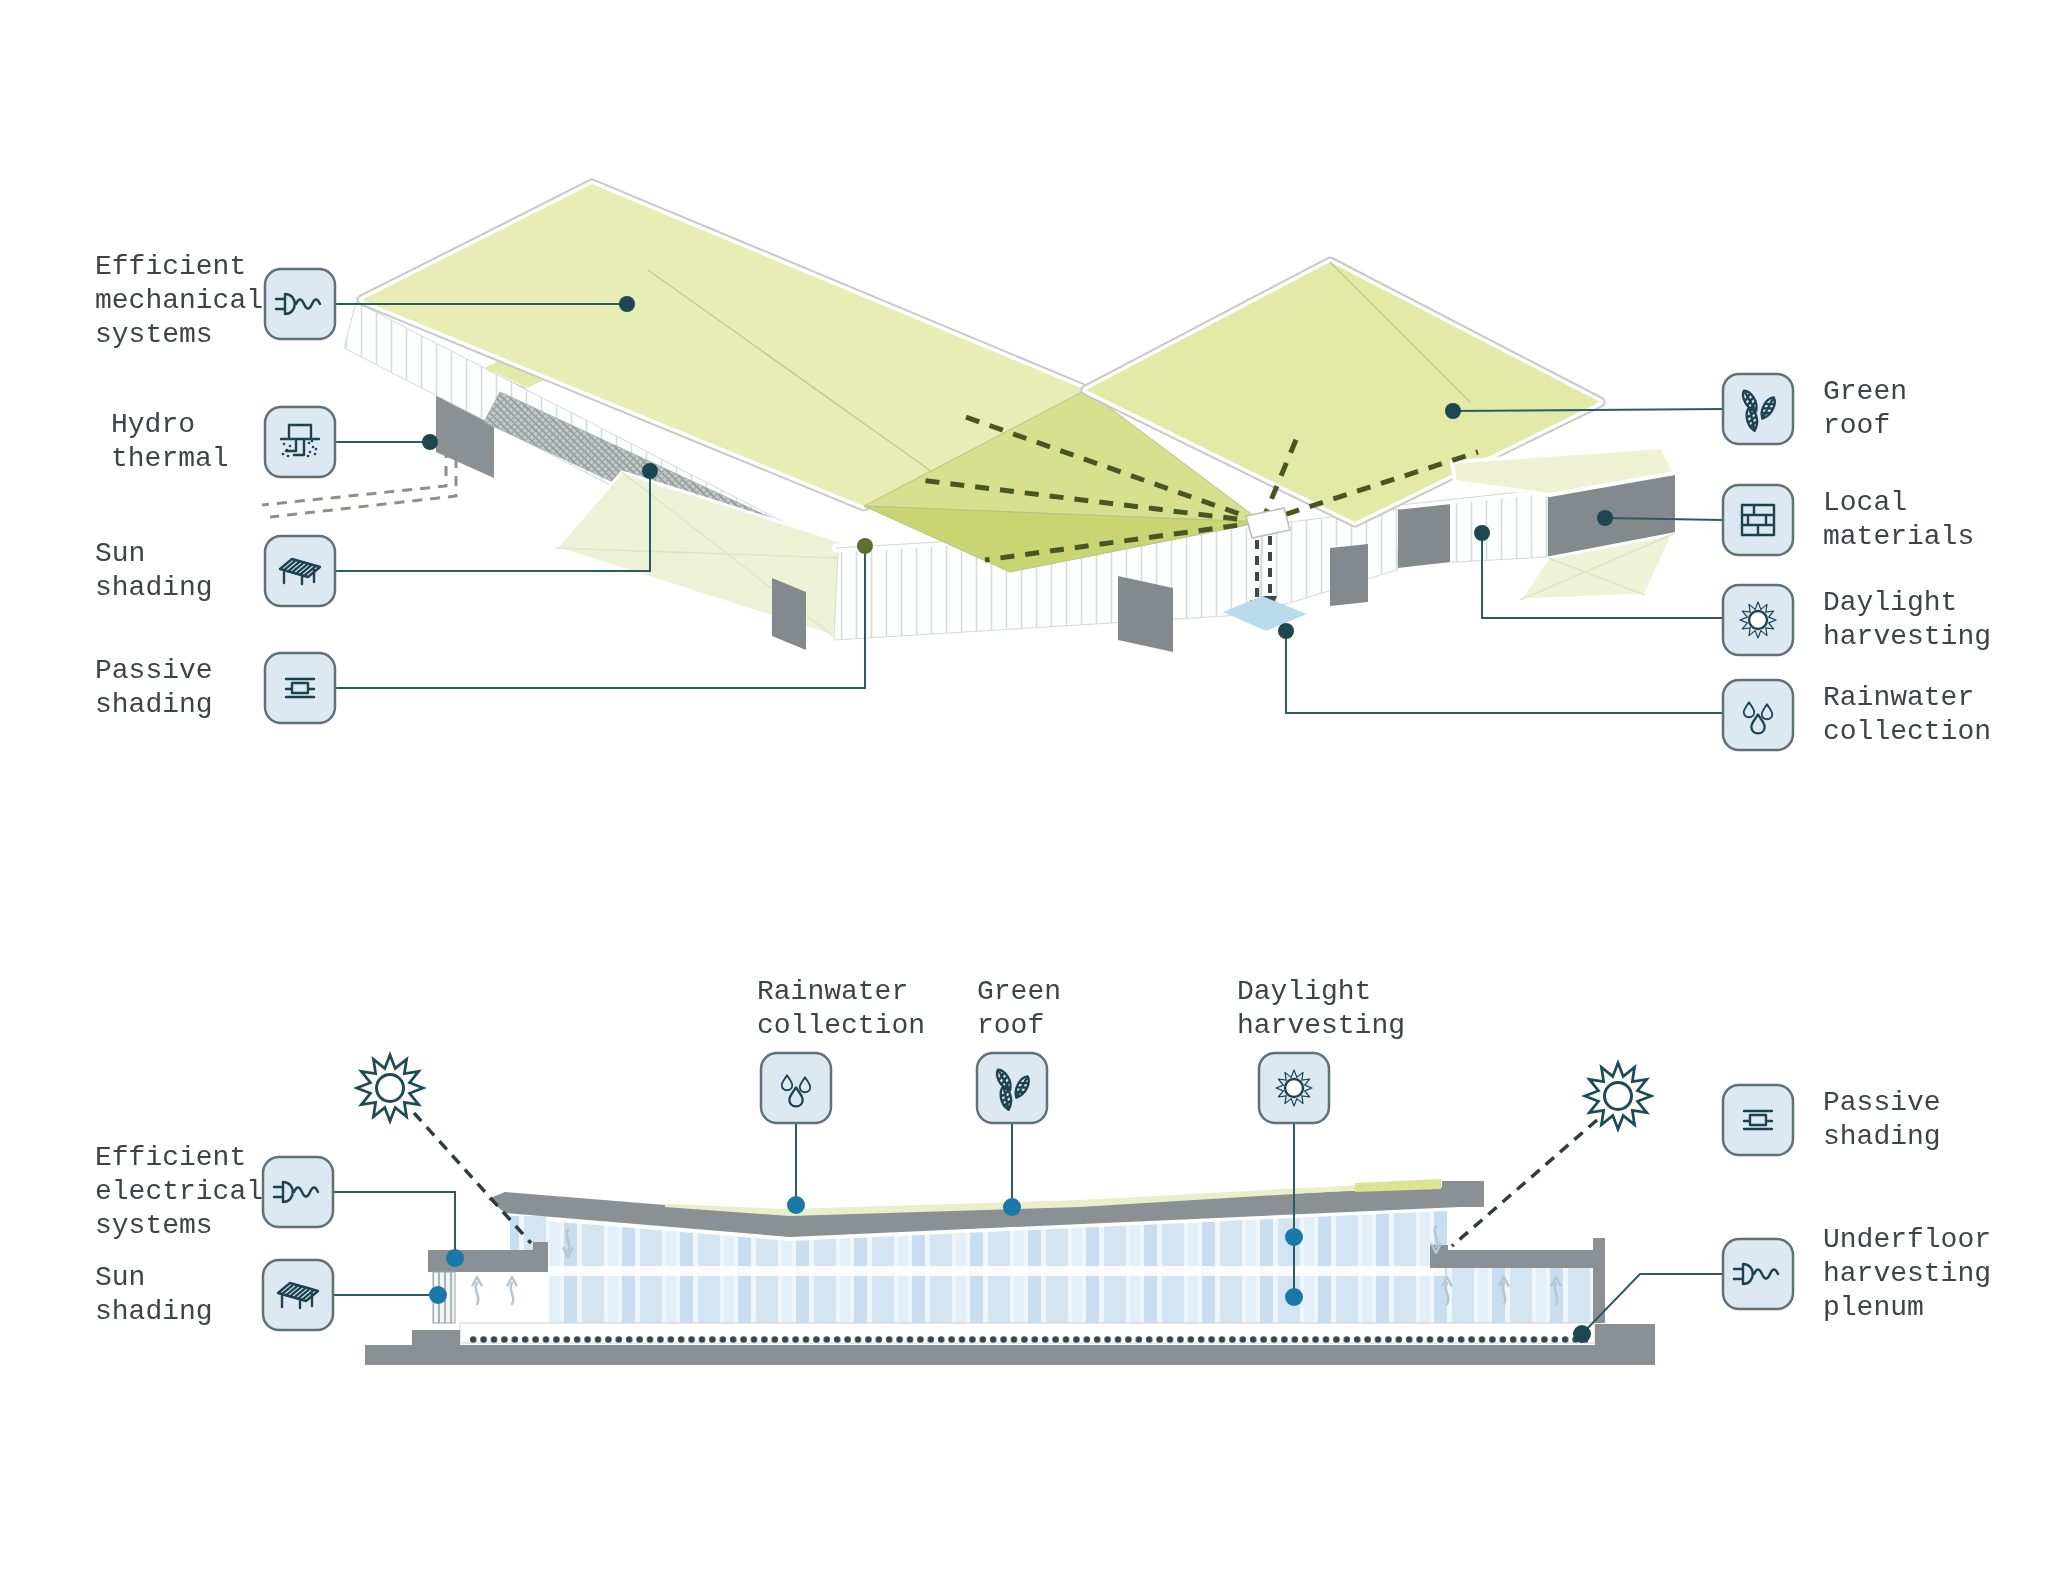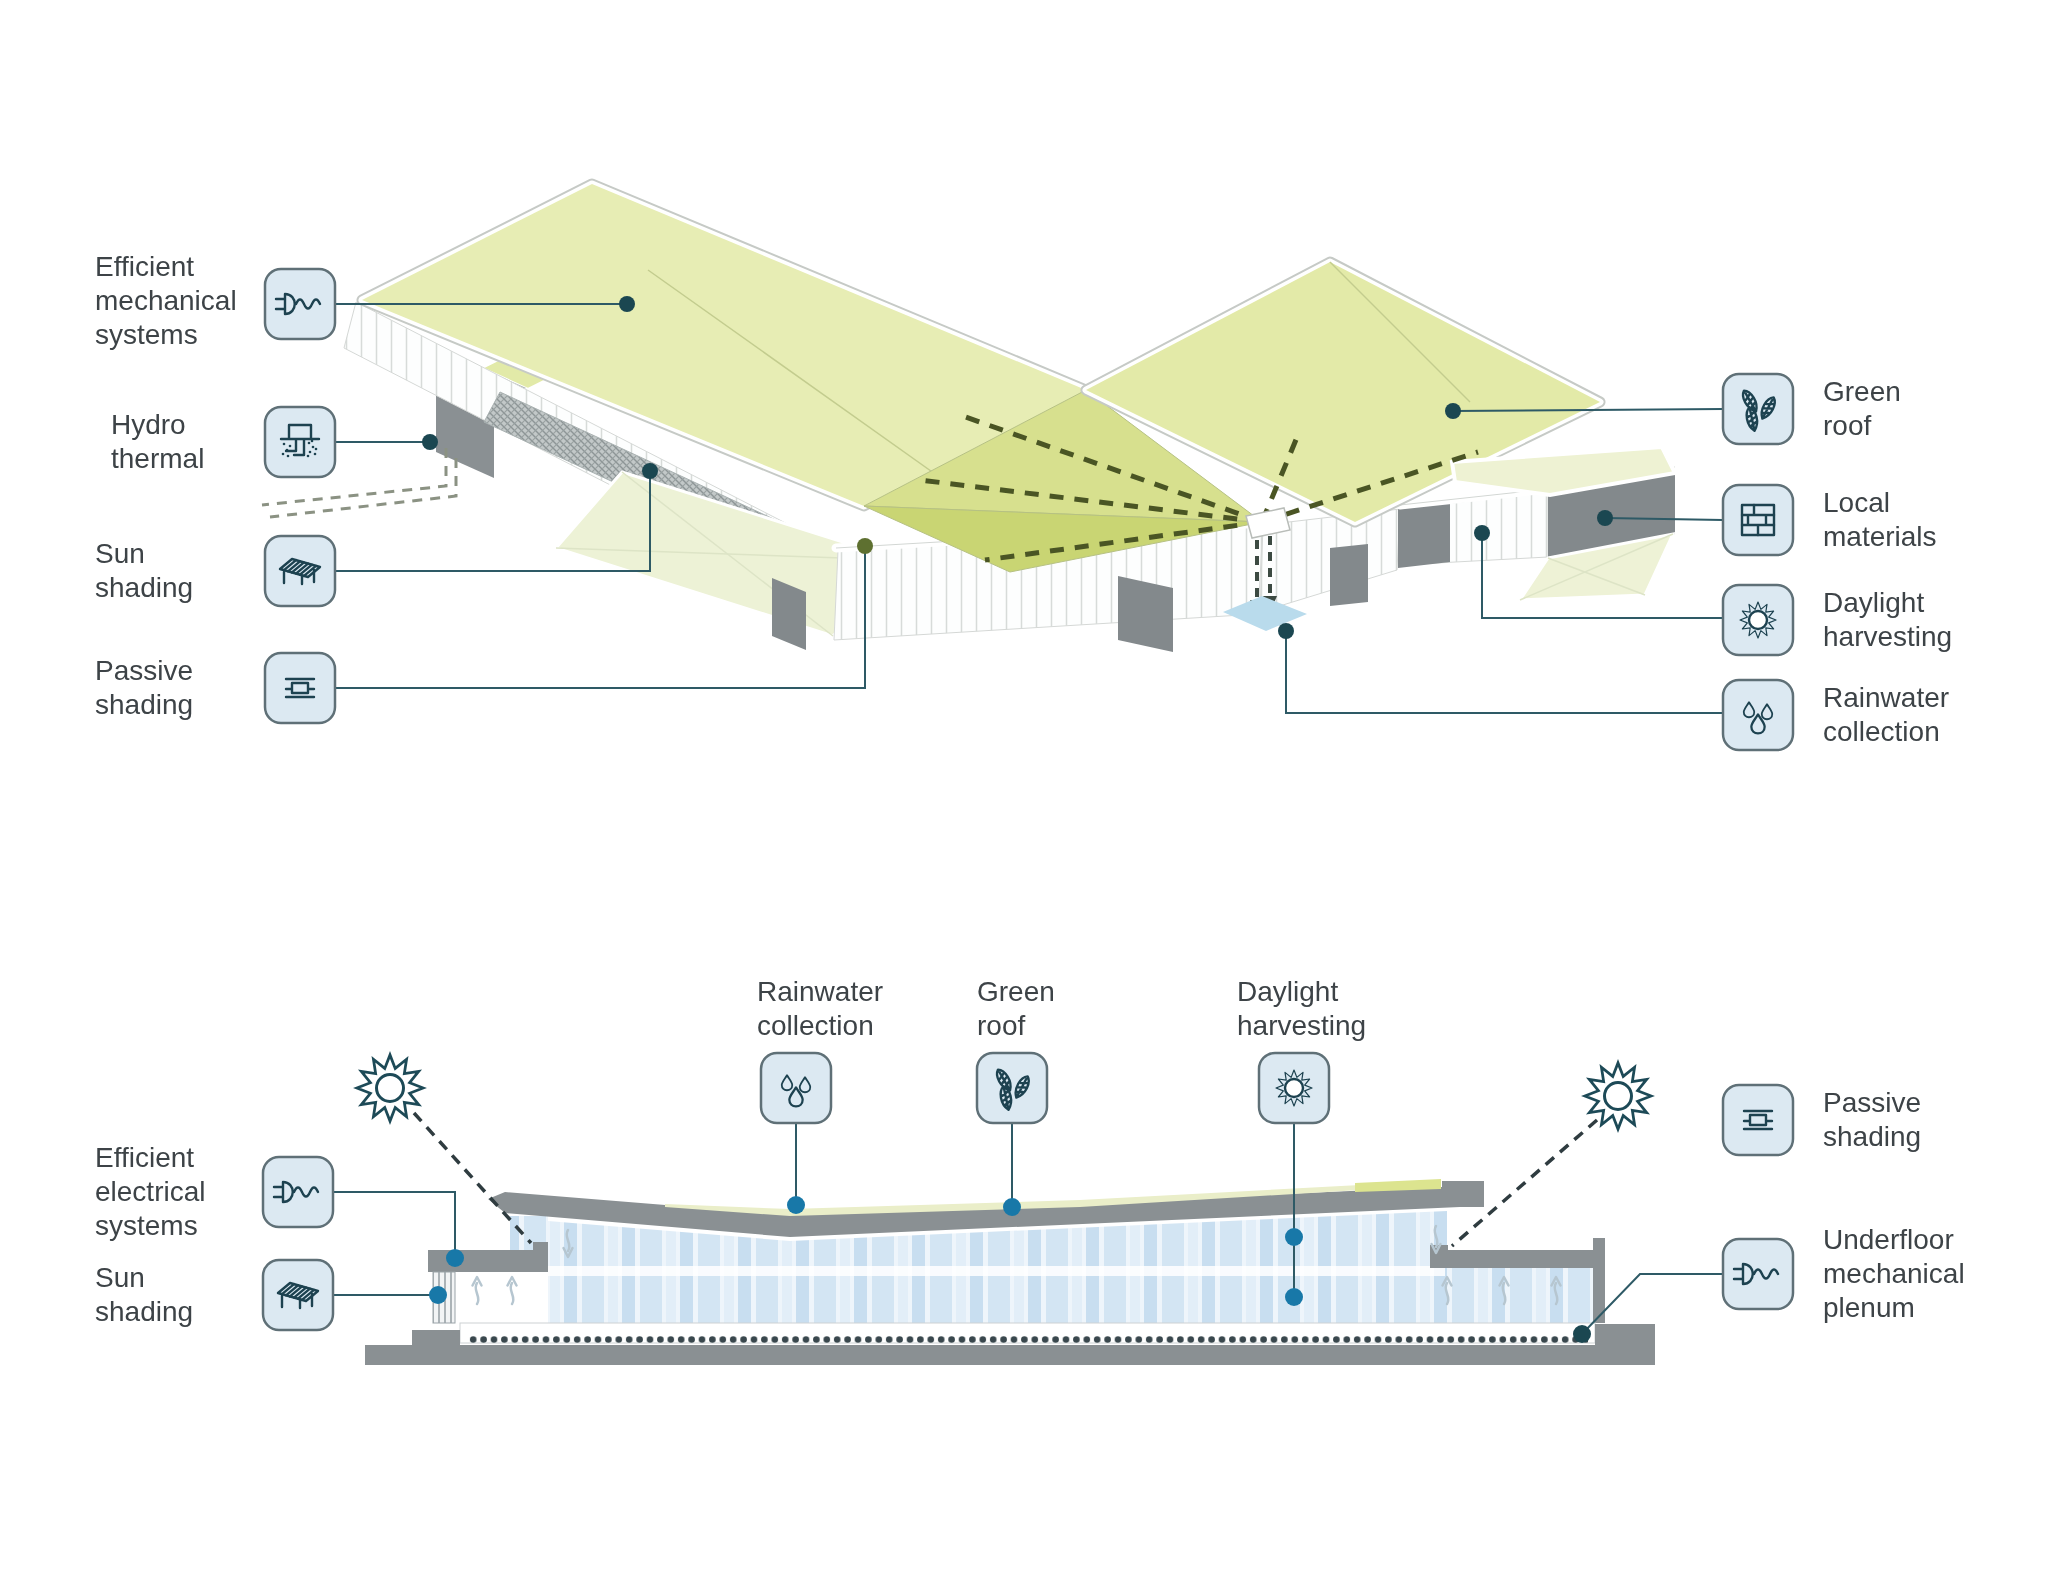--- a/index.html
+++ b/index.html
@@ -1,17 +1,17 @@
 <!DOCTYPE html>
 <html style="--roof-green-light: #e7edb4; --roof-green-mid: #d9e297; --roof-green-dark: #cbd87a; --canopy-green-pale: #edf2d6; --slab-gray: #8a9093; --block-gray: #83898c; --icon-bg: #dce9f2; --icon-border: #5f7077; --icon-glyph: #1d4250; --leader: #2e5a66; --dot-teal: #1b4751; --dot-blue: #1878a8; --dot-olive: #5e7030; --glazing-blue: #d6e7f4; --diamond-blue: #b9dbec; --text: #3d4347;"><head>
 <meta charset="utf-8">
 <style>
   html,body{margin:0;padding:0;background:#ffffff;}
   .stage{position:relative;width:2048px;height:1582px;background:#fff;overflow:hidden;
-         font-family:Liberation Sans, sans-serif;}
+         font-family:Liberation Mono, monospace;}
   svg.art{position:absolute;left:0;top:0;}
   .lbl{position:absolute;font-size:28px;line-height:34px;color:var(--text,#3d4347);
        white-space:pre-line;}
   .icobox{fill:var(--icon-bg,#dce9f2);stroke:var(--icon-border,#5f7077);stroke-width:2.5;}
   .glyph{stroke:var(--icon-glyph,#1d4250);fill:none;stroke-width:2.4;
          stroke-linecap:round;stroke-linejoin:round;}
   .glyphfill{fill:var(--icon-glyph,#1d4250);stroke:none;}
   .leader{stroke:var(--leader,#2e5a66);stroke-width:2;fill:none;}
   .dot-teal{fill:var(--dot-teal,#1b4751);}
   .dot-blue{fill:var(--dot-blue,#1878a8);}
@@ -400,16 +400,16 @@
 
 <div class="lbl" style="left:95px;top:1141px">Efficient
 electrical
 systems</div>
 <div class="lbl" style="left:95px;top:1261px">Sun
 shading</div>
 
 <div class="lbl" style="left:1823px;top:1086px">Passive
 shading</div>
 <div class="lbl" style="left:1823px;top:1223px">Underfloor
-mechanical
+harvesting
 plenum</div>
 
 </div>
 
 </body></html>

